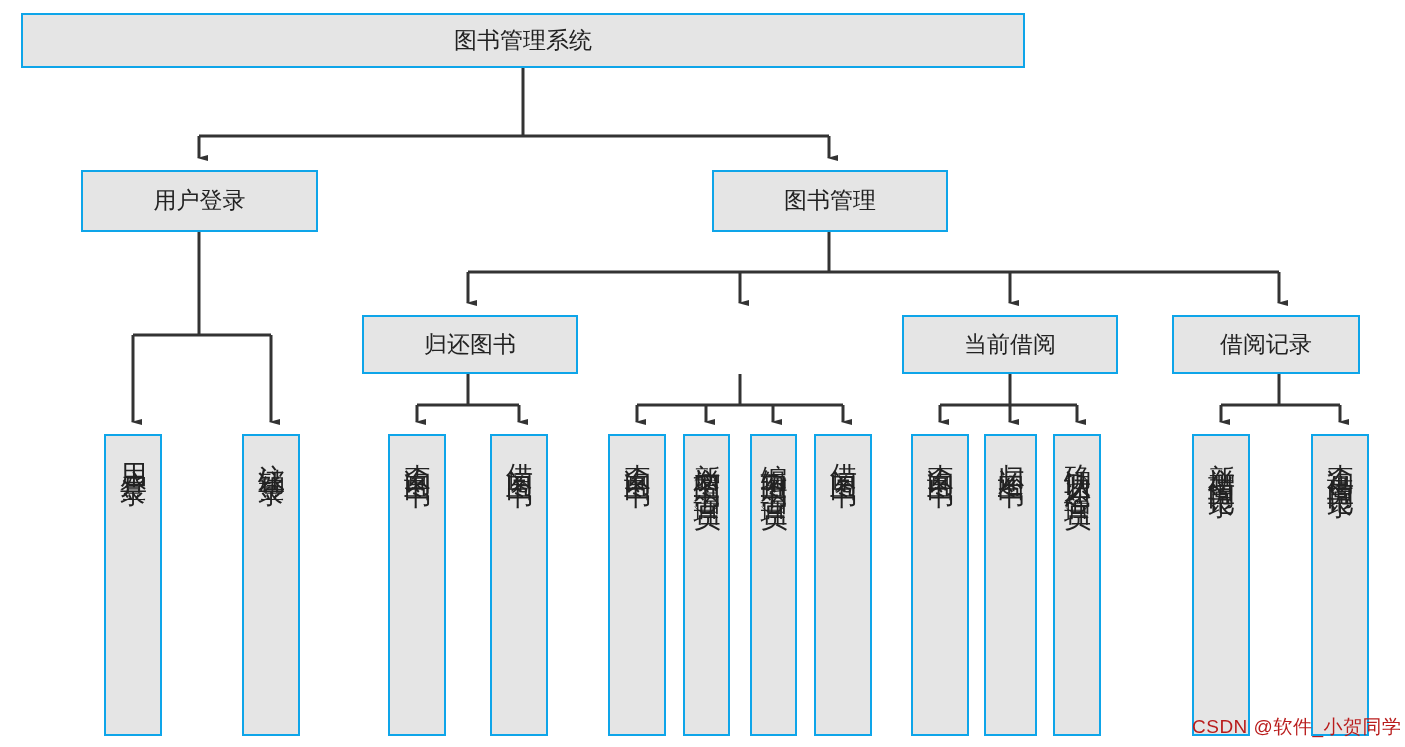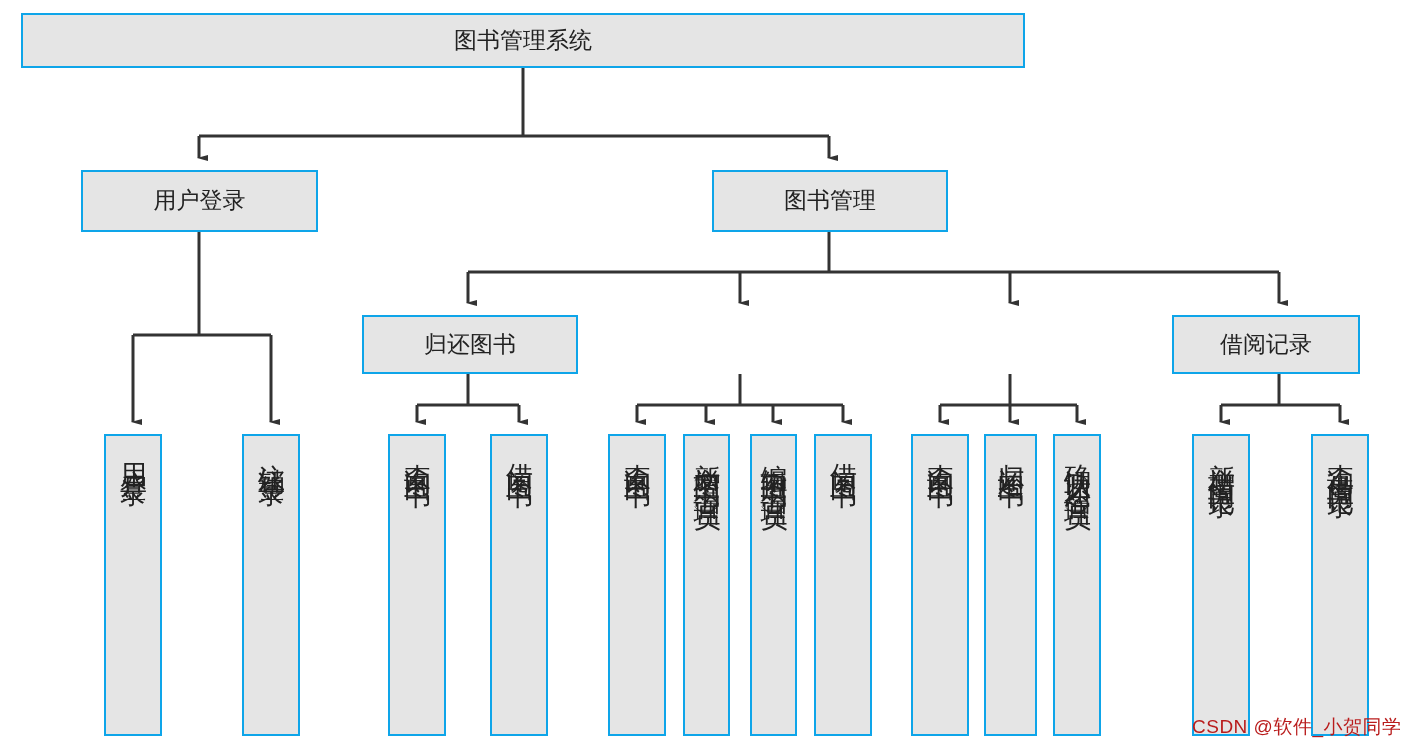--- a/index.html
+++ b/index.html
@@ -128,20 +128,23 @@
   <div class="node horizontal" style="left:81px; top:170px; width:237px; height:62px;">
     <span class="label">用户登录</span>
   </div>
   <div class="node horizontal" style="left:712px; top:170px; width:236px; height:62px;">
     <span class="label">图书管理</span>
   </div>
 
   <div class="node horizontal" style="left:362px; top:315px; width:216px; height:59px;">
     <span class="label">归还图书</span>
   </div>
+  <div class="node horizontal" style="left:902px; top:315px; width:216px; height:59px;">
+    <span class="label">当前借阅</span>
+  </div>
   <div class="node horizontal" style="left:1172px; top:315px; width:188px; height:59px;">
     <span class="label">借阅记录</span>
   </div>
 
   <div class="node vertical" style="left:104px; top:434px; width:58px; height:302px;">
     <span class="label">用户登录</span>
   </div>
   <div class="node vertical" style="left:242px; top:434px; width:58px; height:302px;">
     <span class="label">注销登录</span>
   </div>

